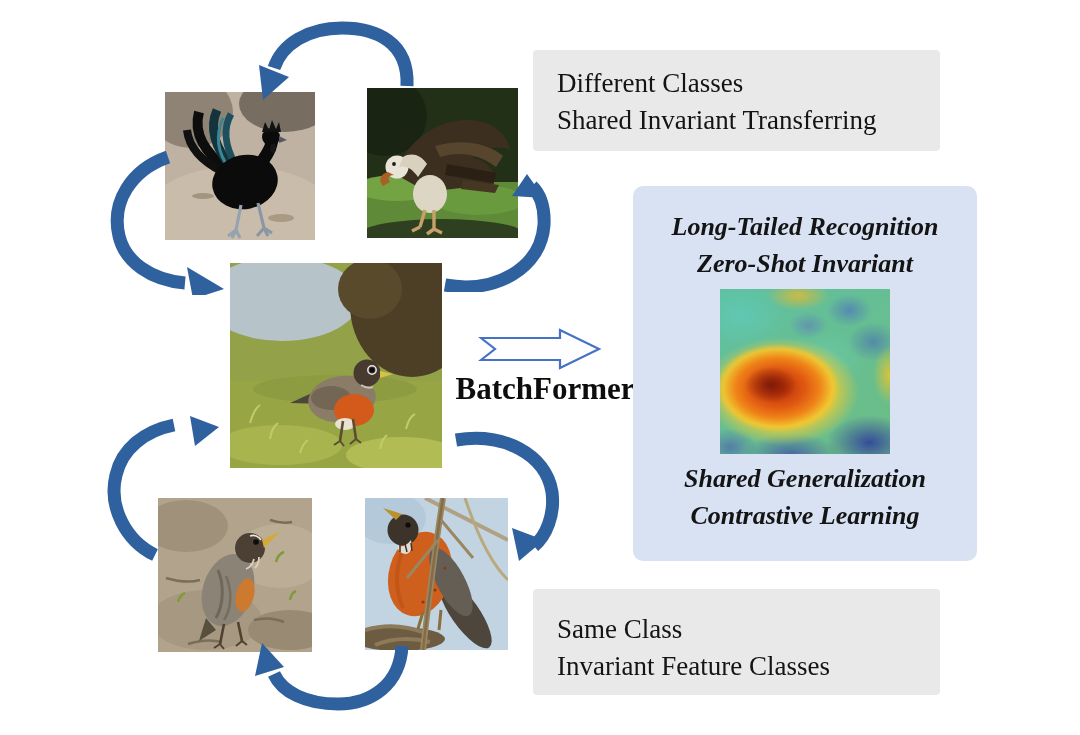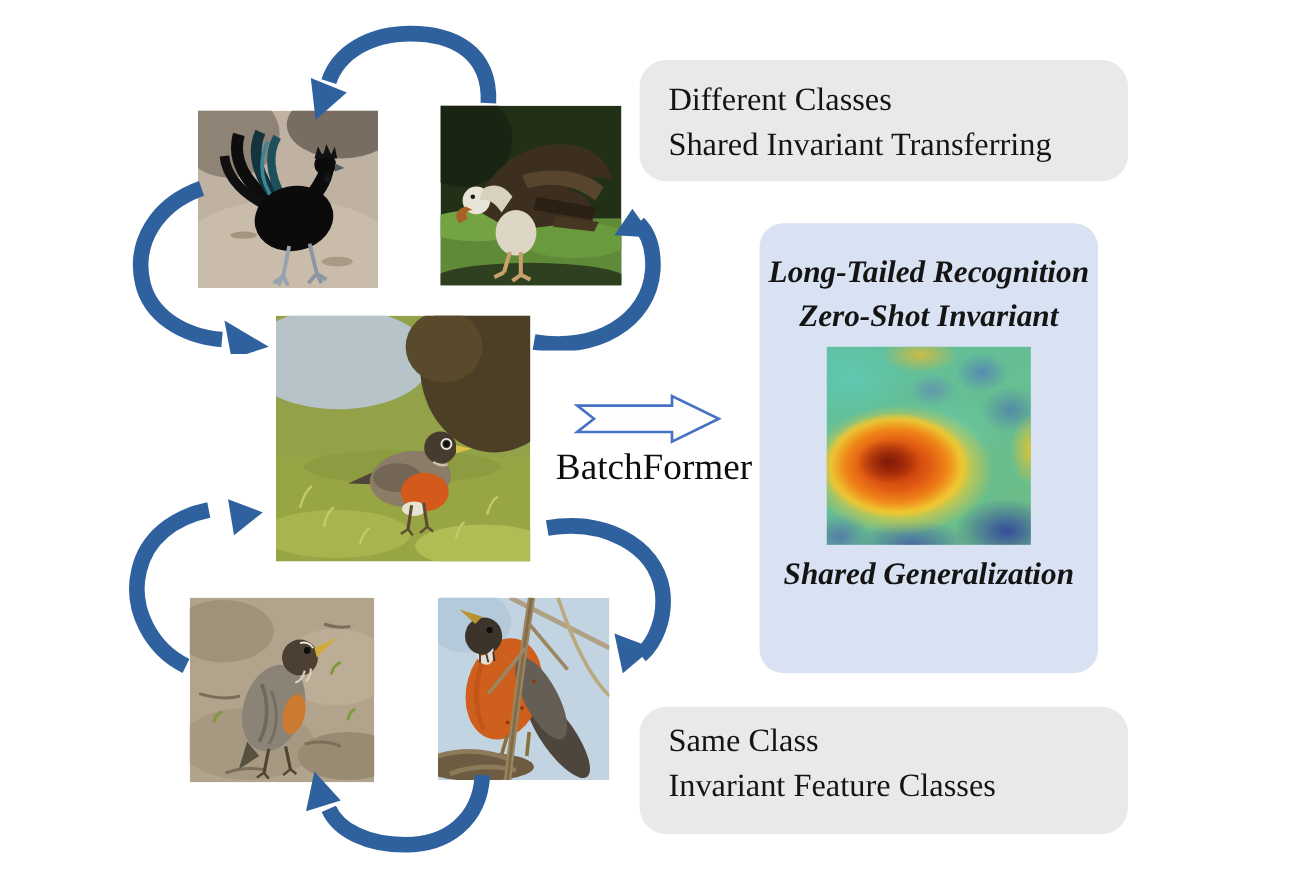--- a/index.html
+++ b/index.html
@@ -14,26 +14,26 @@
   .canvas{
     position:relative;width:1080px;height:735px;background:#ffffff;overflow:hidden;
     font-family:"Liberation Serif","DejaVu Serif",serif;color:var(--ink);
   }
   .abs{position:absolute;}
   .photo{position:absolute;overflow:hidden;}
   .photo svg{display:block;width:100%;height:100%;}
   .arrow-path{fill:none;stroke:var(--arrow-blue);stroke-width:13;}
   .arrow-head{fill:var(--arrow-blue);stroke:none;}
   .roundbox{
-    position:absolute;border-radius:22px;background:var(--box-gray);
+    position:absolute;border-radius:4px;background:var(--box-gray);
     font-size:27px;line-height:37px;padding:15px 10px 0 24px;white-space:nowrap;
   }
   .bluebox{
-    position:absolute;left:633px;top:186px;width:282px;height:375px;
-    border-radius:20px;background:var(--box-blue);text-align:center;
+    position:absolute;left:633px;top:186px;width:344px;height:375px;
+    border-radius:10px;background:var(--box-blue);text-align:center;
     font-size:26px;line-height:37px;font-weight:bold;font-style:italic;
     padding-top:22px;
   }
   .heatmap{
     width:170px;height:165px;margin:7px auto 6px auto;
     background:
       radial-gradient(ellipse 26px 18px at 30% 58%, rgba(122,25,8,.95), rgba(122,25,8,0) 100%),
       radial-gradient(ellipse 62px 44px at 34% 60%, #c03408 10%, #e05a12 45%, #ef8418 68%, rgba(243,196,46,.85) 88%, rgba(220,210,80,0) 100%),
       radial-gradient(ellipse 95px 66px at 36% 62%, rgba(238,204,52,.9) 52%, rgba(190,205,90,0) 82%),
       radial-gradient(ellipse 42px 20px at 46% 4%, rgba(222,186,54,.85), rgba(222,186,54,0) 75%),
@@ -43,21 +43,21 @@
       radial-gradient(ellipse 26px 18px at 52% 22%, rgba(92,102,200,.45), rgba(92,102,200,0) 75%),
       radial-gradient(ellipse 54px 34px at 88% 93%, rgba(44,56,158,.85), rgba(44,56,158,0) 80%),
       radial-gradient(ellipse 60px 26px at 42% 100%, rgba(58,70,170,.7), rgba(58,70,170,0) 80%),
       radial-gradient(ellipse 34px 24px at 6% 96%, rgba(70,82,182,.6), rgba(70,82,182,0) 80%),
       radial-gradient(ellipse 60px 40px at 12% 16%, rgba(96,206,196,.55), rgba(96,206,196,0) 80%),
       radial-gradient(ellipse 50px 36px at 62% 42%, rgba(110,210,180,.45), rgba(110,210,180,0) 80%),
       linear-gradient(140deg,#5fc0a0,#6dbd85);
   }
   .center-label{
     position:absolute;left:430px;top:371px;width:230px;text-align:center;
-    font-weight:normal;font-size:31px;color:#0d0d0d;font-style:normal;
+    font-weight:bold;font-size:31px;color:#0d0d0d;font-style:normal;
   }
   .outline-arrow{position:absolute;left:478px;top:327px;}
 </style>
 </head>
 <body>
 
 <div class="canvas">
 
   <div class="photo" style="left:165px;top:92px;width:150px;height:148px;" aria-label="black rooster photo">
     <svg viewBox="0 0 150 148">
@@ -220,20 +220,21 @@
   <div class="roundbox" style="left:533px;top:50px;width:407px;height:101px;">
     <div>Different Classes</div>
     <div>Shared Invariant Transferring</div>
   </div>
 
   <div class="bluebox">
     <div>Long-Tailed Recognition</div>
     <div>Zero-Shot Invariant</div>
     <div class="heatmap" aria-label="attention heatmap over robin"></div>
     <div>Shared Generalization</div>
-  </div>
-
-  <div class="roundbox" style="left:533px;top:589px;width:407px;height:106px;padding-top:10px;">
+    <div>Contrastive Learning</div>
+  </div>
+
+  <div class="roundbox" style="left:533px;top:589px;width:407px;height:106px;padding-top:22px;">
     <div>Same Class</div>
     <div>Invariant Feature Classes</div>
   </div>
 
 </div>
 
 </body></html>

